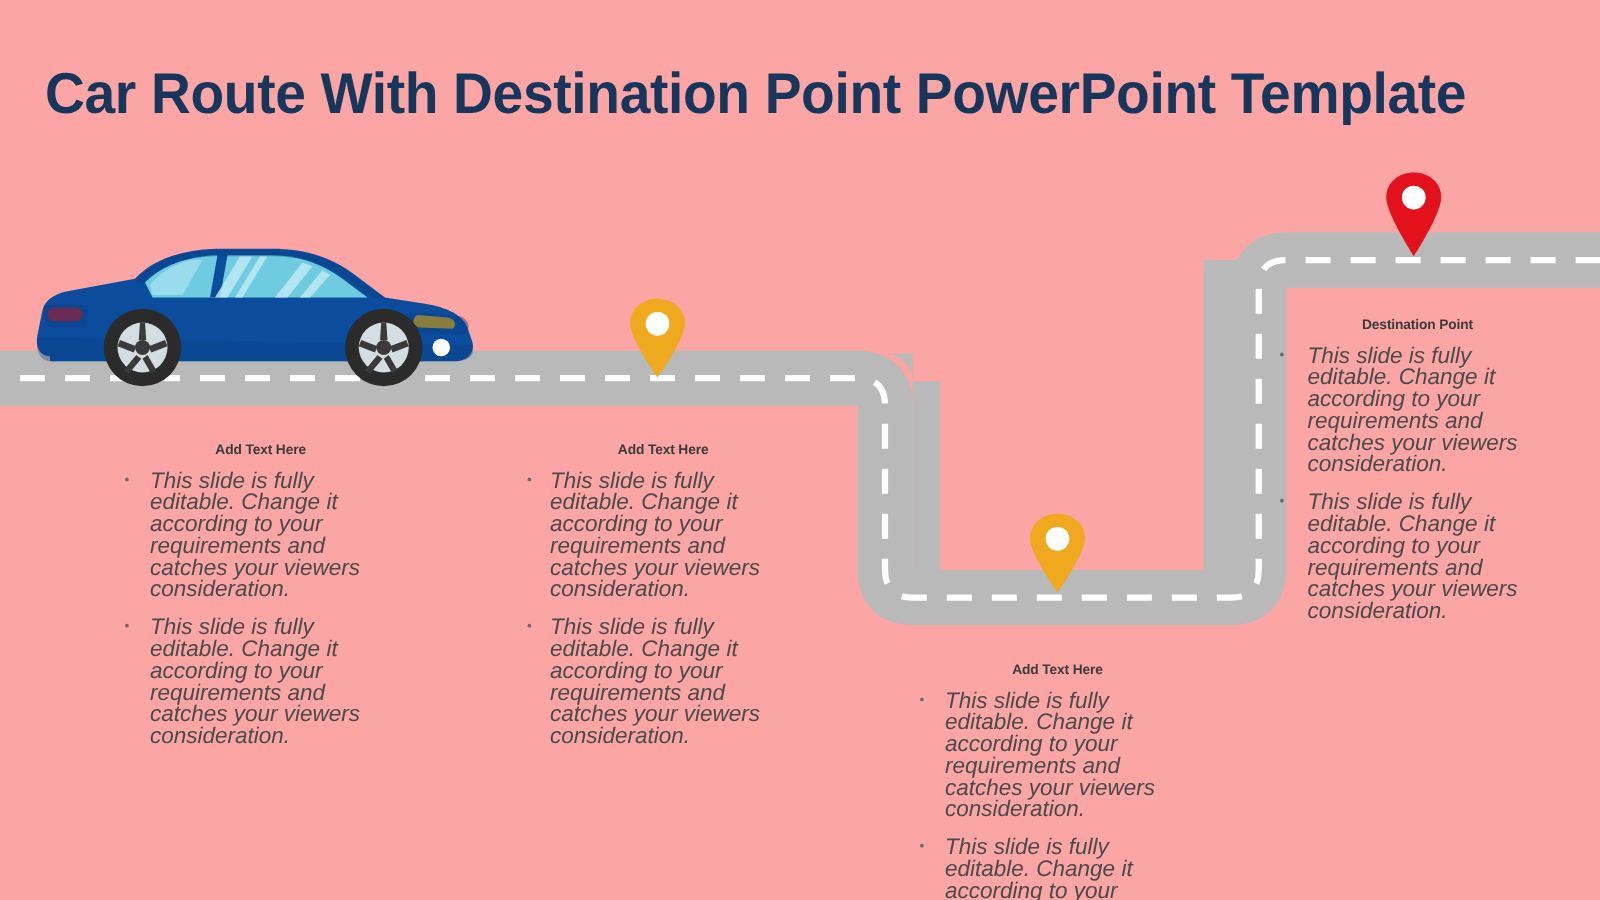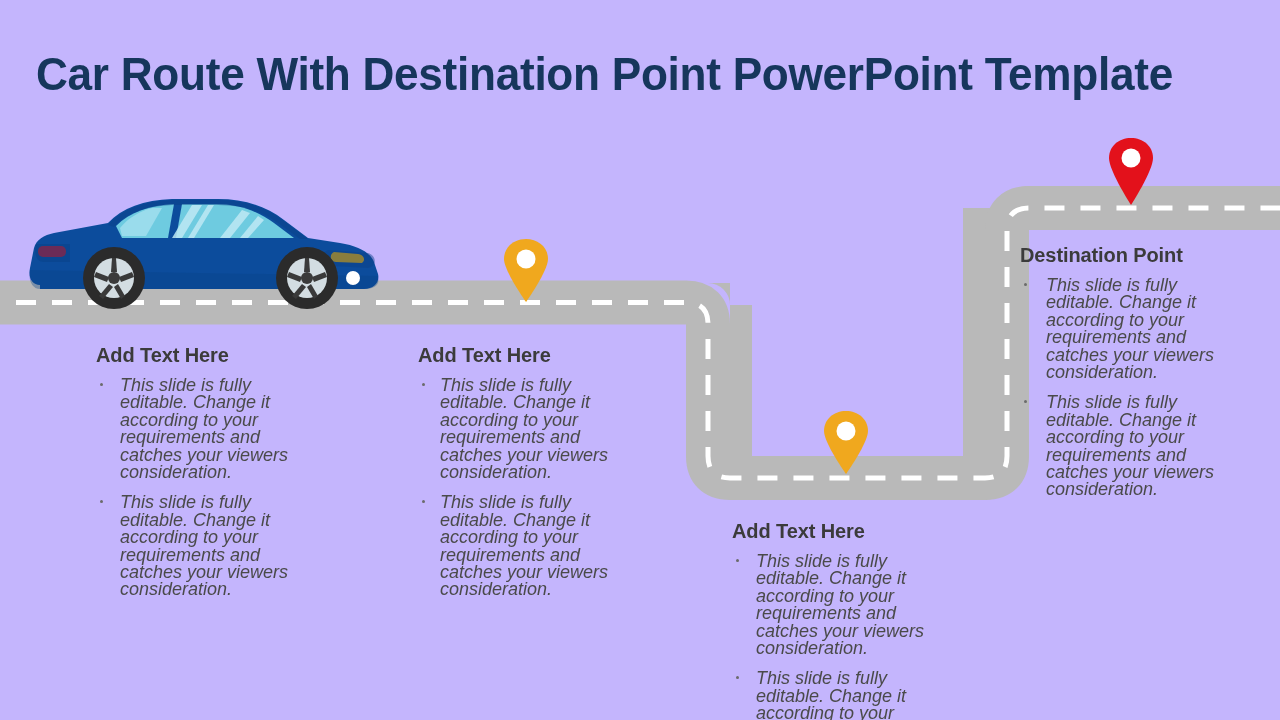--- a/index.html
+++ b/index.html
@@ -60,24 +60,24 @@
     position: absolute;
   }
 
   
   .text-block {
     position: absolute;
   }
   .block-heading {
     font-family: "Liberation Sans", sans-serif;
     font-weight: bold;
-    font-size: 20px;
+    font-size: 11px;
     color: #3b3b3b;
-    text-align: left;
-    margin: 4px 0 10px 0;
+    text-align: center;
+    margin: 14px 0 10px 0;
     letter-spacing: -0.1px;
   }
   .bullet-list {
     list-style: none;
     margin: 0;
     padding: 0;
   }
   .bullet-item {
     position: relative;
     padding-left: 22px;
@@ -105,21 +105,21 @@
   #block-2 { left: 418px; top: 340px; width: 225px; }
   #block-2 .bullet-item { padding-left: 22px; }
   #block-3 { left: 732px; top: 516px; width: 228px; }
   #block-3 .bullet-item { padding-left: 24px; }
   #block-4 { left: 1020px; top: 240px; width: 228px; }
   #block-4 .bullet-item { padding-left: 26px; }
 </style>
 </head>
 <body>
 
-<div id="slide" style="background: #c4b5fd;">
+<div id="slide" style="background: #fca5a5;">
 
   <svg id="road-layer" viewBox="0 0 1280 720" width="1280" height="720" xmlns="http://www.w3.org/2000/svg">
 
     <path d="M 0,283
              L 708,283
              A 22,22 0 0 1 730,305
              L 730,478
              A 22,22 0 0 0 752,500
              L 985,500
              A 22,22 0 0 0 1007,478

